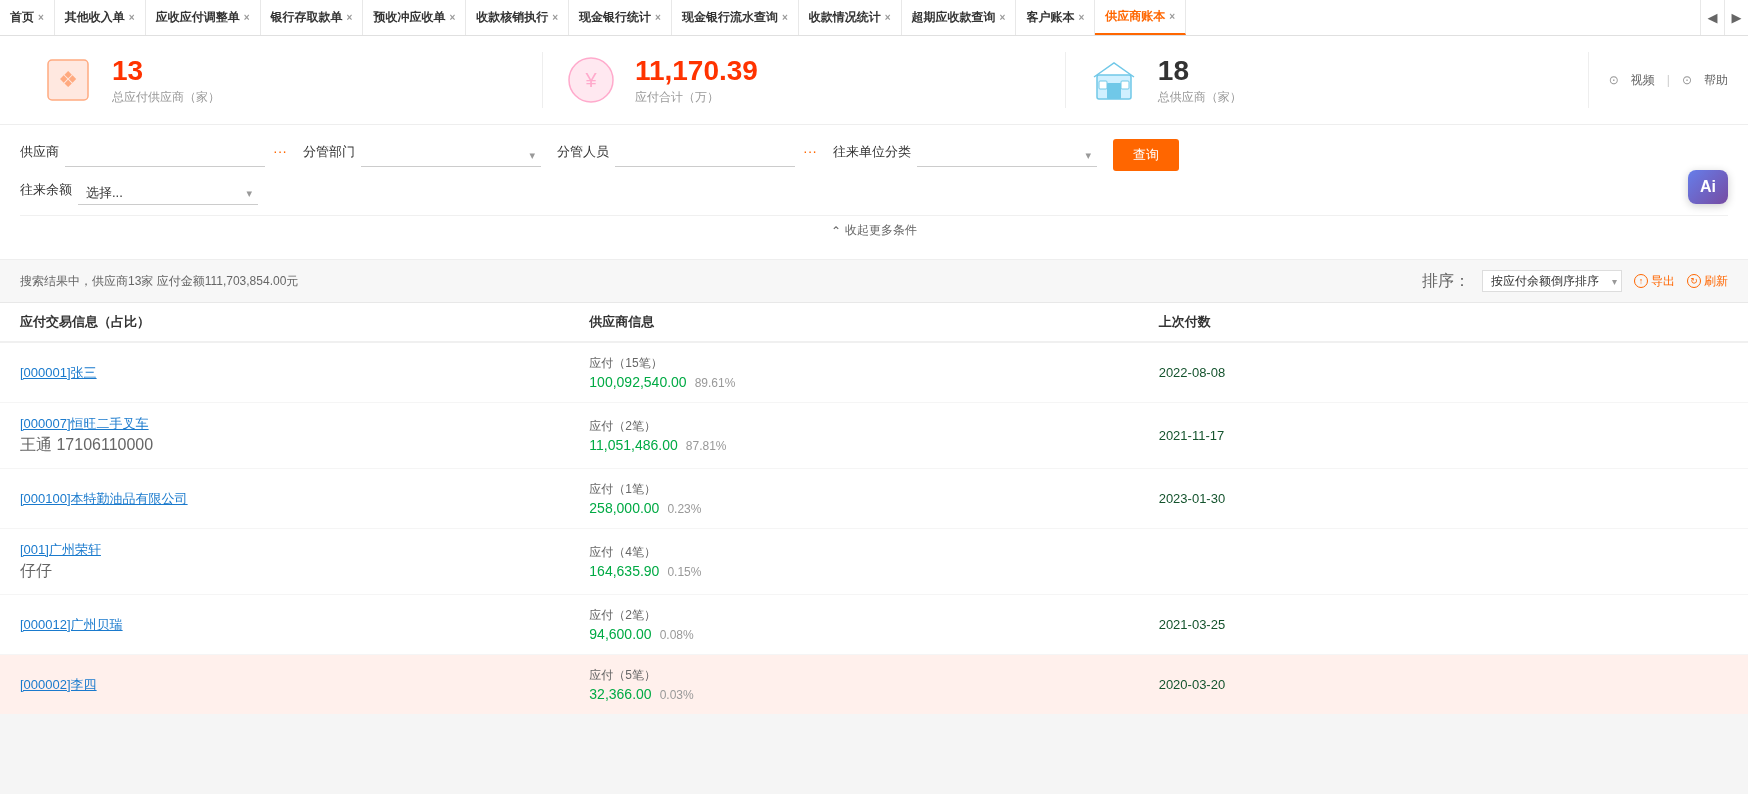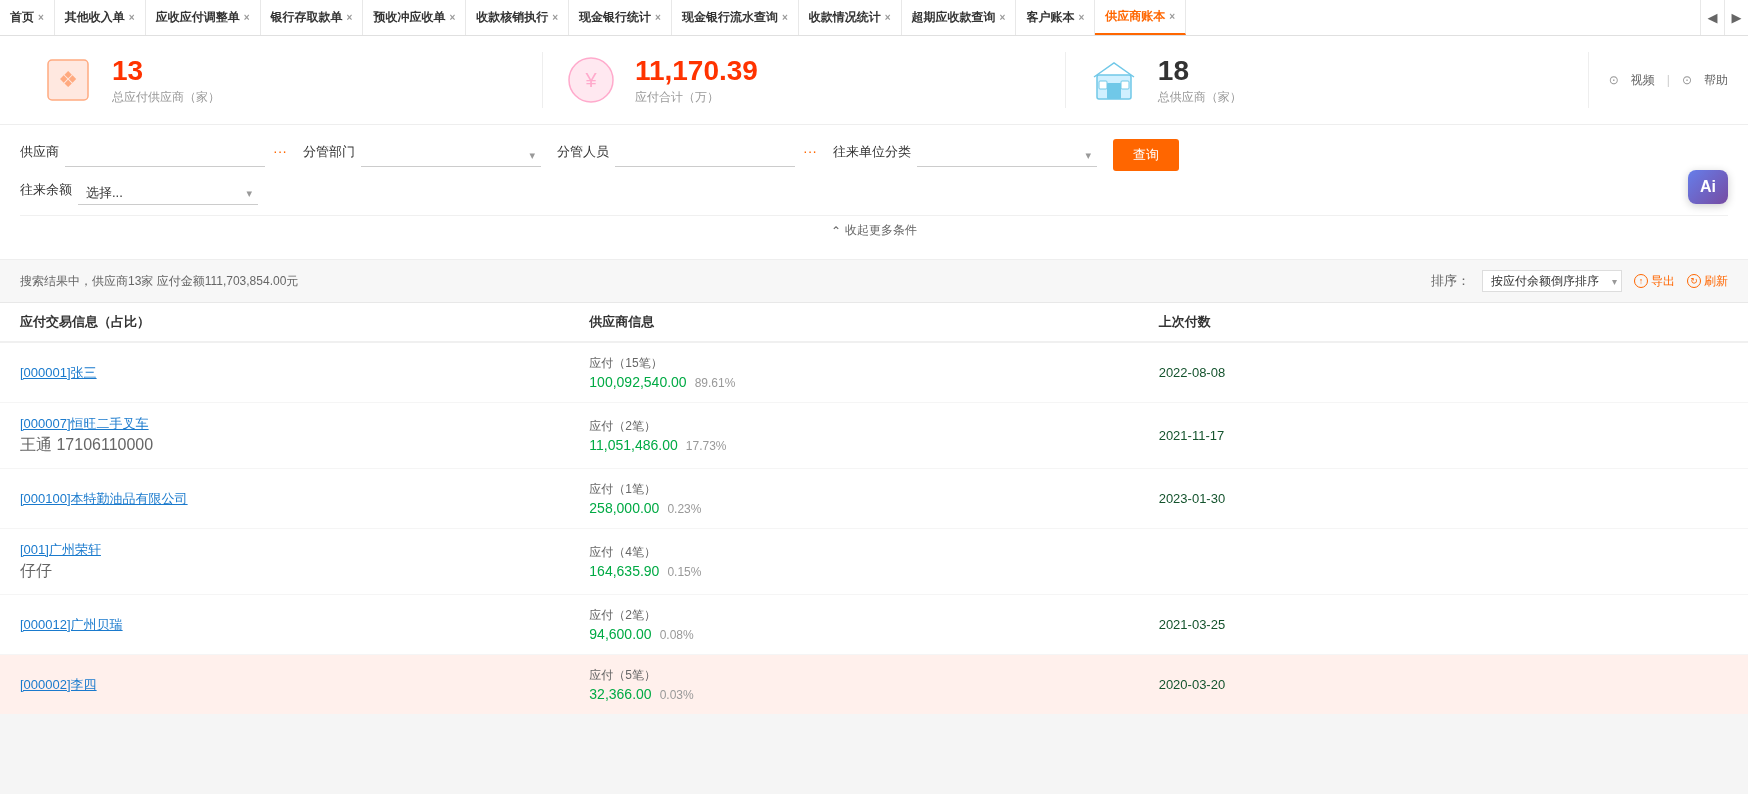--- a/index.html
+++ b/index.html
@@ -77,21 +77,21 @@
       border-top: 1px solid #f0f0f0; margin-top: 4px;
     }
 
     
     .result-bar {
       display: flex; align-items: center; justify-content: space-between;
       padding: 10px 20px; background: #f7f7f7; border-bottom: 1px solid #e8e8e8;
       font-size: 12px; color: #666;
     }
     .result-bar-right { display: flex; align-items: center; gap: 12px; }
-    .sort-label { font-size: 13px; }
+    .sort-label { font-size: 16px; }
     .sort-select-wrap { position: relative; display: inline-block; }
     .sort-select-wrap select {
       border: 1px solid #ddd; background: #fff; padding: 3px 22px 3px 8px;
       font-size: 12px; appearance: none; cursor: pointer; outline: none; color: #333;
     }
     .sort-select-wrap::after {
       content: "▾"; position: absolute; right: 5px; top: 50%; transform: translateY(-50%);
       color: #999; pointer-events: none; font-size: 10px;
     }
     .action-btn {
@@ -337,21 +337,21 @@
       </div>
     </div>
           <div><span class="last-payment">2022-08-08</span></div>
         </div>
         <div class="table-row">
           <div><a class="supplier-link">[000007]恒旺二手叉车</a><div class="supplier-sub">王通  17106110000</div></div>
           <div>
       <div class="payable-label">应付（2笔）</div>
       <div class="payable-row">
         <span class="payable-amount">11,051,486.00</span>
-        <span class="payable-percent">17.73%</span>
+        <span class="payable-percent">87.81%</span>
       </div>
     </div>
           <div><span class="last-payment">2021-11-17</span></div>
         </div>
         <div class="table-row">
           <div><a class="supplier-link">[000100]本特勤油品有限公司</a></div>
           <div>
       <div class="payable-label">应付（1笔）</div>
       <div class="payable-row">
         <span class="payable-amount">258,000.00</span>

